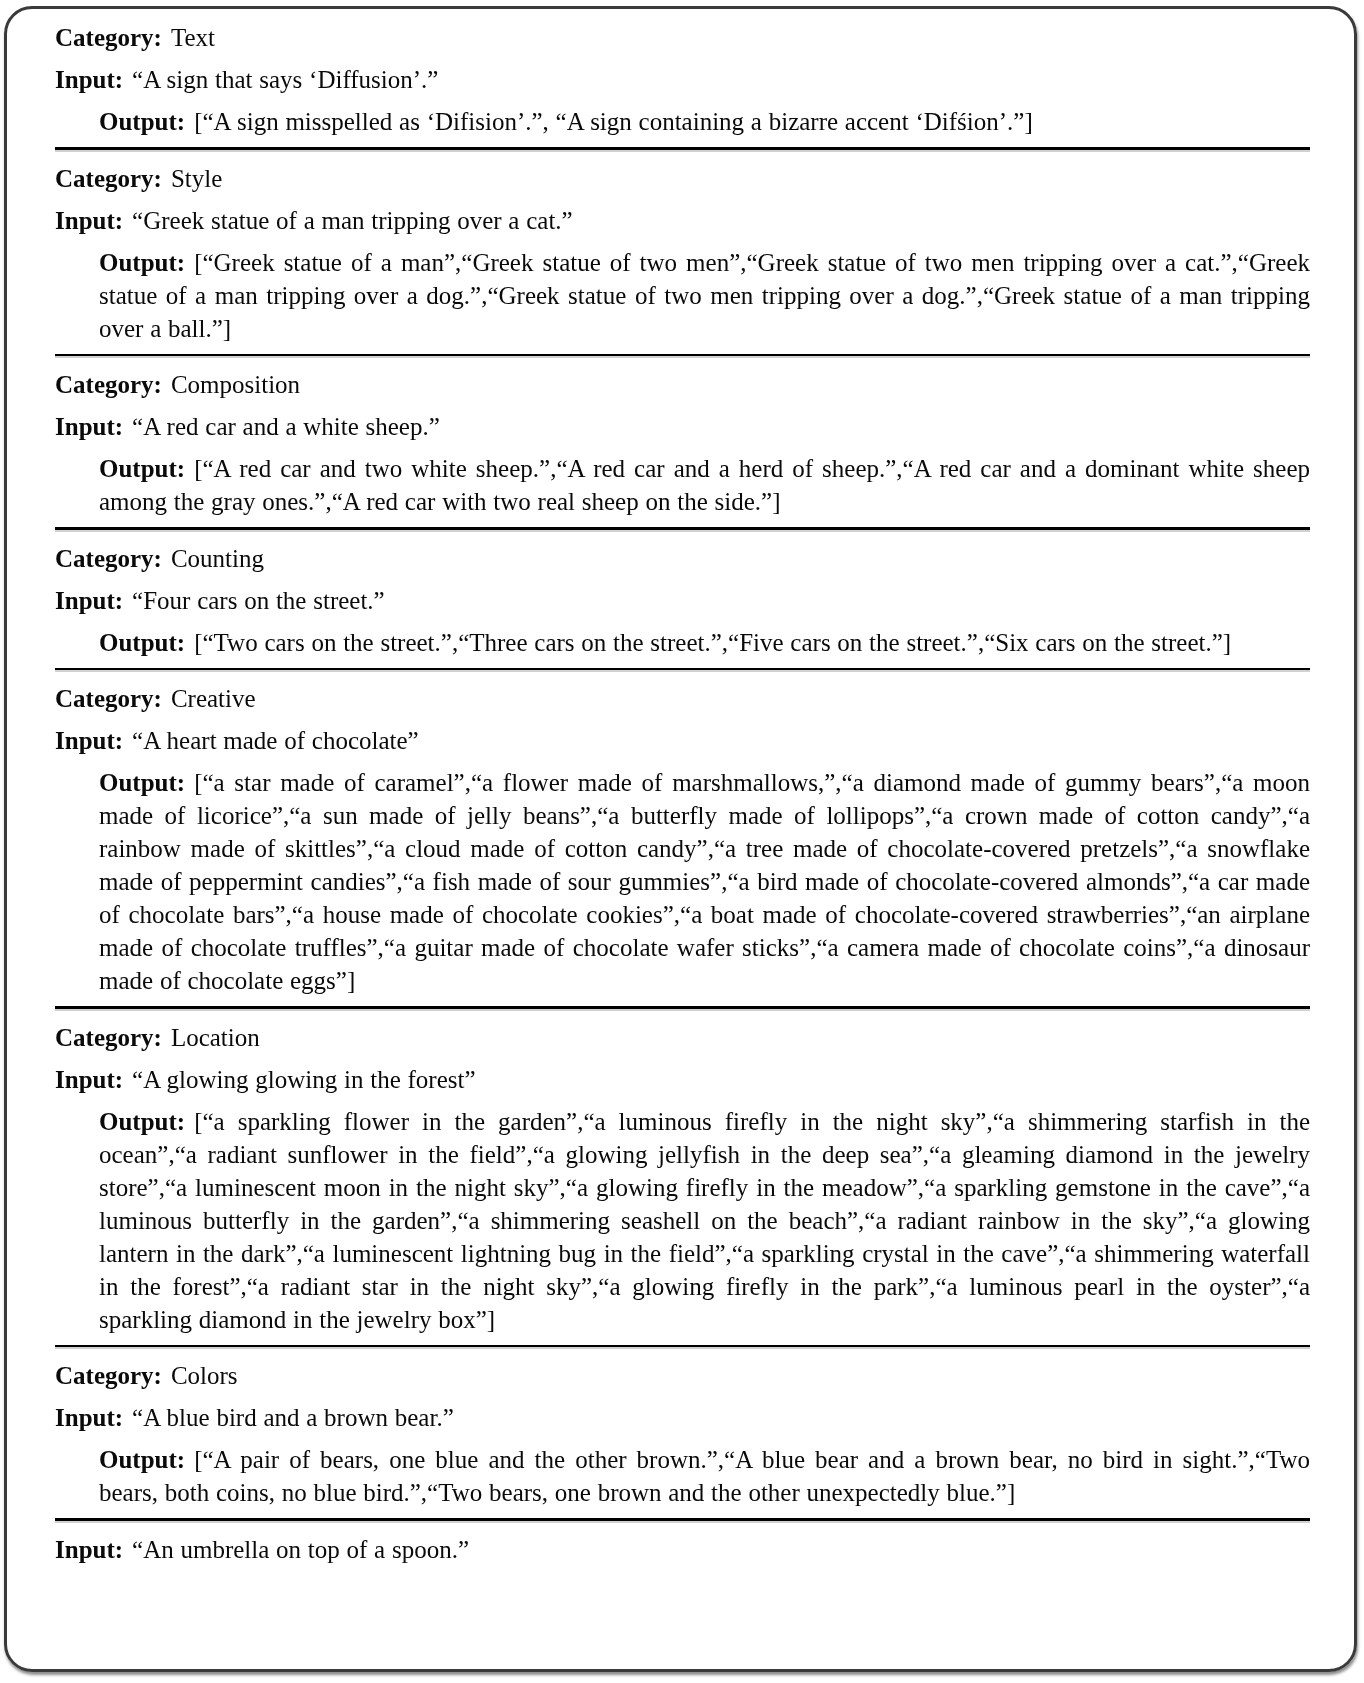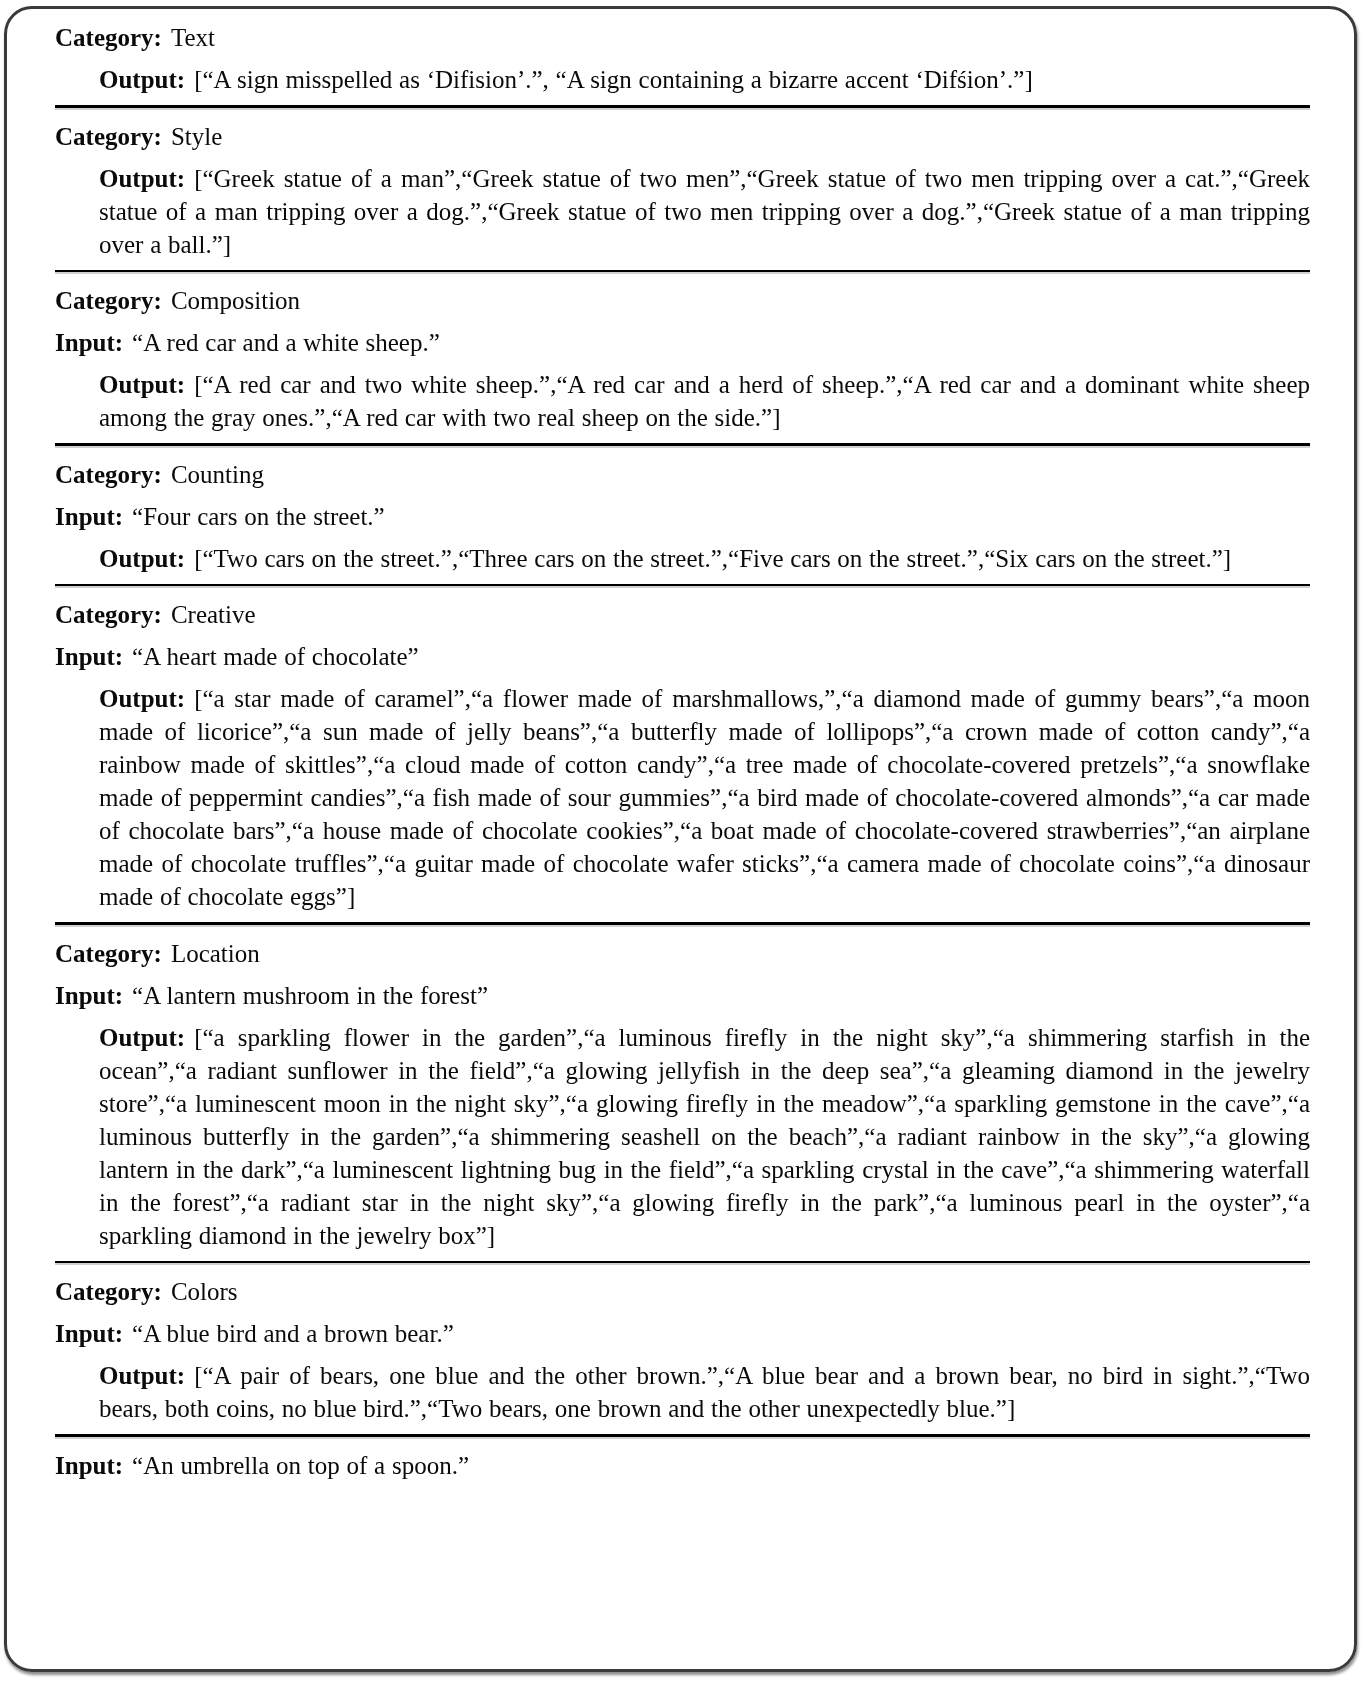--- a/index.html
+++ b/index.html
@@ -55,26 +55,28 @@
 </style>
 </head>
 <body>
 
 <div class="frame"></div>
 
 <div class="content">
 
   <section>
     <p class="line"><b class="lbl">Category:</b><span>Text</span></p>
+    <p class="line"><b class="lbl">Input:</b><span>“A sign that says ‘Diffusion’.”</span></p>
     <p class="line out"><b class="lbl">Output:</b><span>[“A sign misspelled as ‘Difision’.”, “A sign containing a bizarre accent ‘Difśion’.”]</span></p>
   </section>
   <div class="divider"></div>
 
   <section>
     <p class="line"><b class="lbl">Category:</b><span>Style</span></p>
+    <p class="line"><b class="lbl">Input:</b><span>“Greek statue of a man tripping over a cat.”</span></p>
     <p class="line out"><b class="lbl">Output:</b><span>[“Greek statue of a man”,“Greek statue of two men”,“Greek statue of two men tripping over a cat.”,“Greek statue of a man tripping over a dog.”,“Greek statue of two men tripping over a dog.”,“Greek statue of a man tripping over a ball.”]</span></p>
   </section>
   <div class="divider"></div>
 
   <section>
     <p class="line"><b class="lbl">Category:</b><span>Composition</span></p>
     <p class="line"><b class="lbl">Input:</b><span>“A red car and a white sheep.”</span></p>
     <p class="line out"><b class="lbl">Output:</b><span>[“A red car and two white sheep.”,“A red car and a herd of sheep.”,“A red car and a dominant white sheep among the gray ones.”,“A red car with two real sheep on the side.”]</span></p>
   </section>
   <div class="divider"></div>
@@ -88,21 +90,21 @@
 
   <section>
     <p class="line"><b class="lbl">Category:</b><span>Creative</span></p>
     <p class="line"><b class="lbl">Input:</b><span>“A heart made of chocolate”</span></p>
     <p class="line out"><b class="lbl">Output:</b><span>[“a star made of caramel”,“a flower made of marshmallows,”,“a diamond made of gummy bears”,“a moon made of licorice”,“a sun made of jelly beans”,“a butterfly made of lollipops”,“a crown made of cotton candy”,“a rainbow made of skittles”,“a cloud made of cotton candy”,“a tree made of chocolate-covered pretzels”,“a snowflake made of peppermint candies”,“a fish made of sour gummies”,“a bird made of chocolate-covered almonds”,“a car made of chocolate bars”,“a house made of chocolate cookies”,“a boat made of chocolate-covered strawberries”,“an airplane made of chocolate truffles”,“a guitar made of chocolate wafer sticks”,“a camera made of chocolate coins”,“a dinosaur made of chocolate eggs”]</span></p>
   </section>
   <div class="divider"></div>
 
   <section>
     <p class="line"><b class="lbl">Category:</b><span>Location</span></p>
-    <p class="line"><b class="lbl">Input:</b><span>“A lantern mushroom in the forest”</span></p>
+    <p class="line"><b class="lbl">Input:</b><span>“A glowing glowing in the forest”</span></p>
     <p class="line out"><b class="lbl">Output:</b><span>[“a sparkling flower in the garden”,“a luminous firefly in the night sky”,“a shimmering starfish in the ocean”,“a radiant sunflower in the field”,“a glowing jellyfish in the deep sea”,“a gleaming diamond in the jewelry store”,“a luminescent moon in the night sky”,“a glowing firefly in the meadow”,“a sparkling gemstone in the cave”,“a luminous butterfly in the garden”,“a shimmering seashell on the beach”,“a radiant rainbow in the sky”,“a glowing lantern in the dark”,“a luminescent lightning bug in the field”,“a sparkling crystal in the cave”,“a shimmering waterfall in the forest”,“a radiant star in the night sky”,“a glowing firefly in the park”,“a luminous pearl in the oyster”,“a sparkling diamond in the jewelry box”]</span></p>
   </section>
   <div class="divider"></div>
 
   <section>
     <p class="line"><b class="lbl">Category:</b><span>Colors</span></p>
     <p class="line"><b class="lbl">Input:</b><span>“A blue bird and a brown bear.”</span></p>
     <p class="line out"><b class="lbl">Output:</b><span>[“A pair of bears, one blue and the other brown.”,“A blue bear and a brown bear, no bird in sight.”,“Two bears, both coins, no blue bird.”,“Two bears, one brown and the other unexpectedly blue.”]</span></p>
   </section>
   <div class="divider"></div>

